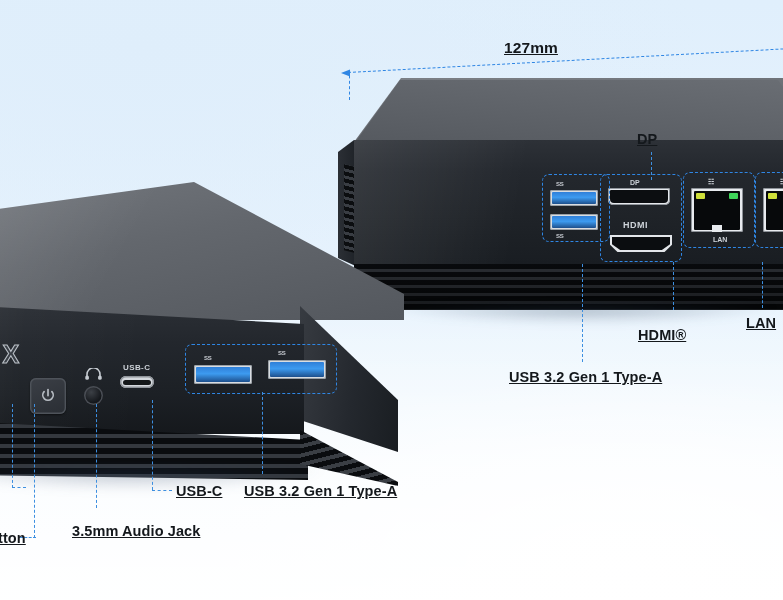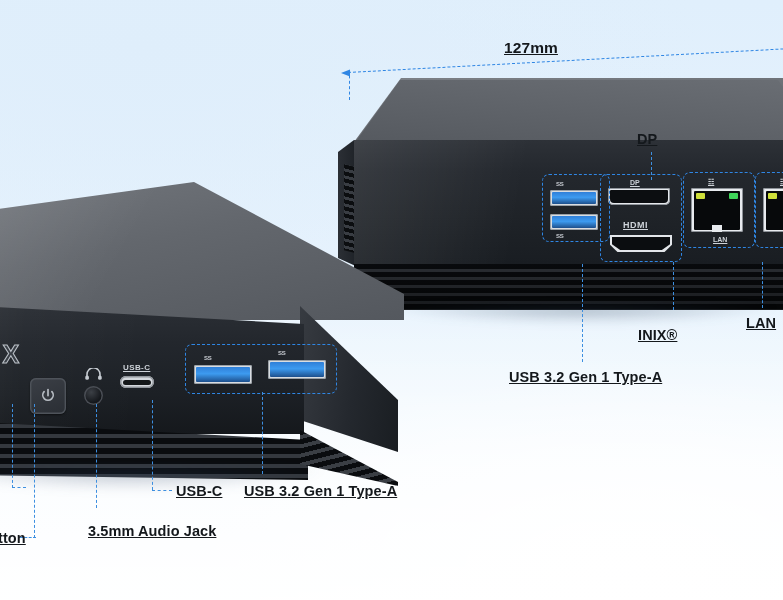--- a/index.html
+++ b/index.html
@@ -69,21 +69,21 @@
      background:linear-gradient(180deg,#2f7fd8 0%,#3d9bf0 45%,#1d4f8c 100%);display:block;}
   .ss-logo{position:absolute;color:#c8ccd2;font-size:6px;font-weight:700;letter-spacing:-.3px;}
   .dp-port{position:absolute;background:#e6e9ed;border-radius:2px 2px 5px 5px;
      box-shadow:inset 0 0 0 1px #90959b;}
   .dp-port i{position:absolute;left:2px;right:2px;top:2px;bottom:2px;
      background:#0c0e11;border-radius:1px 1px 4px 4px;display:block;}
   .hdmi-port{position:absolute;background:#e3e6ea;
      clip-path:polygon(0 0,100% 0,100% 58%,88% 100%,12% 100%,0 58%);}
   .hdmi-port i{position:absolute;left:2px;right:2px;top:2px;bottom:2px;background:#0b0d10;
      clip-path:polygon(0 0,100% 0,100% 56%,86% 100%,14% 100%,0 56%);display:block;}
-  .silk{position:absolute;color:#cdd2d8;font-weight:700;line-height:1;text-decoration:underline;}
+  .silk{position:absolute;color:#cdd2d8;font-weight:700;line-height:1;}
   .lan-port{position:absolute;background:#e8ebef;border-radius:2px;
      box-shadow:inset 0 0 0 1px #8d9298;}
   .lan-port .cav{position:absolute;left:3px;right:3px;top:3px;bottom:2px;background:#07090b;border-radius:1px;}
   .lan-port .led-l{position:absolute;left:5px;top:5px;width:9px;height:6px;background:#cfe03a;border-radius:1px;}
   .lan-port .led-r{position:absolute;right:5px;top:5px;width:9px;height:6px;background:#3fd45a;border-radius:1px;}
   .lan-port .notch{position:absolute;left:50%;margin-left:-5px;bottom:0;width:10px;height:7px;background:#e8ebef;}
 
   
   #front{position:absolute;left:-96px;top:182px;width:500px;height:300px;}
   .f-top{position:absolute;left:0;top:0;width:500px;height:138px;
@@ -233,37 +233,37 @@
   <div class="dim-tick" style="left:349px;top:70px;height:30px;"></div>
   <svg style="position:absolute;left:341px;top:65px;width:16px;height:16px;" viewBox="0 0 16 16">
     <path d="M0 8 L9 4.4 L9 11.6 Z" fill="#2f86e4"></path>
   </svg>
   <div class="lbl" style="left:504px;top:40px;font-size:15.5px;">127mm</div>
 
   <div class="lead-v" style="left:651px;top:152px;height:28px;"></div>
   <div class="lbl" style="left:637px;top:132px;">DP</div>
 
   <div class="lead-v" style="left:673px;top:262px;height:48px;"></div>
-  <div class="lbl" style="left:638px;top:328px;">INIX®</div>
+  <div class="lbl" style="left:638px;top:328px;">HDMI®</div>
 
   <div class="lead-v" style="left:762px;top:262px;height:46px;"></div>
   <div class="lbl" style="left:746px;top:316px;">LAN</div>
 
   <div class="lead-v" style="left:582px;top:264px;height:98px;"></div>
   <div class="lbl" style="left:509px;top:370px;">USB 3.2 Gen 1 Type-A</div>
 
   <div class="lead-v" style="left:34px;top:404px;height:134px;"></div>
   <div class="lead-h" style="left:20px;top:537px;width:16px;"></div>
   <div class="lbl" style="left:-2px;top:531px;">tton</div>
 
   <div class="lead-v" style="left:12px;top:404px;height:84px;"></div>
   <div class="lead-h" style="left:12px;top:487px;width:14px;"></div>
 
   <div class="lead-v" style="left:96px;top:404px;height:104px;"></div>
-  <div class="lbl" style="left:88px;top:524px;">3.5mm Audio Jack</div>
+  <div class="lbl" style="left:72px;top:524px;">3.5mm Audio Jack</div>
 
   <div class="lead-v" style="left:152px;top:400px;height:90px;"></div>
   <div class="lead-h" style="left:152px;top:490px;width:20px;"></div>
   <div class="lbl" style="left:176px;top:484px;">USB-C</div>
 
   <div class="lead-v" style="left:262px;top:392px;height:82px;"></div>
   <div class="lbl" style="left:244px;top:484px;">USB 3.2 Gen 1 Type-A</div>
 
 </div>
 

